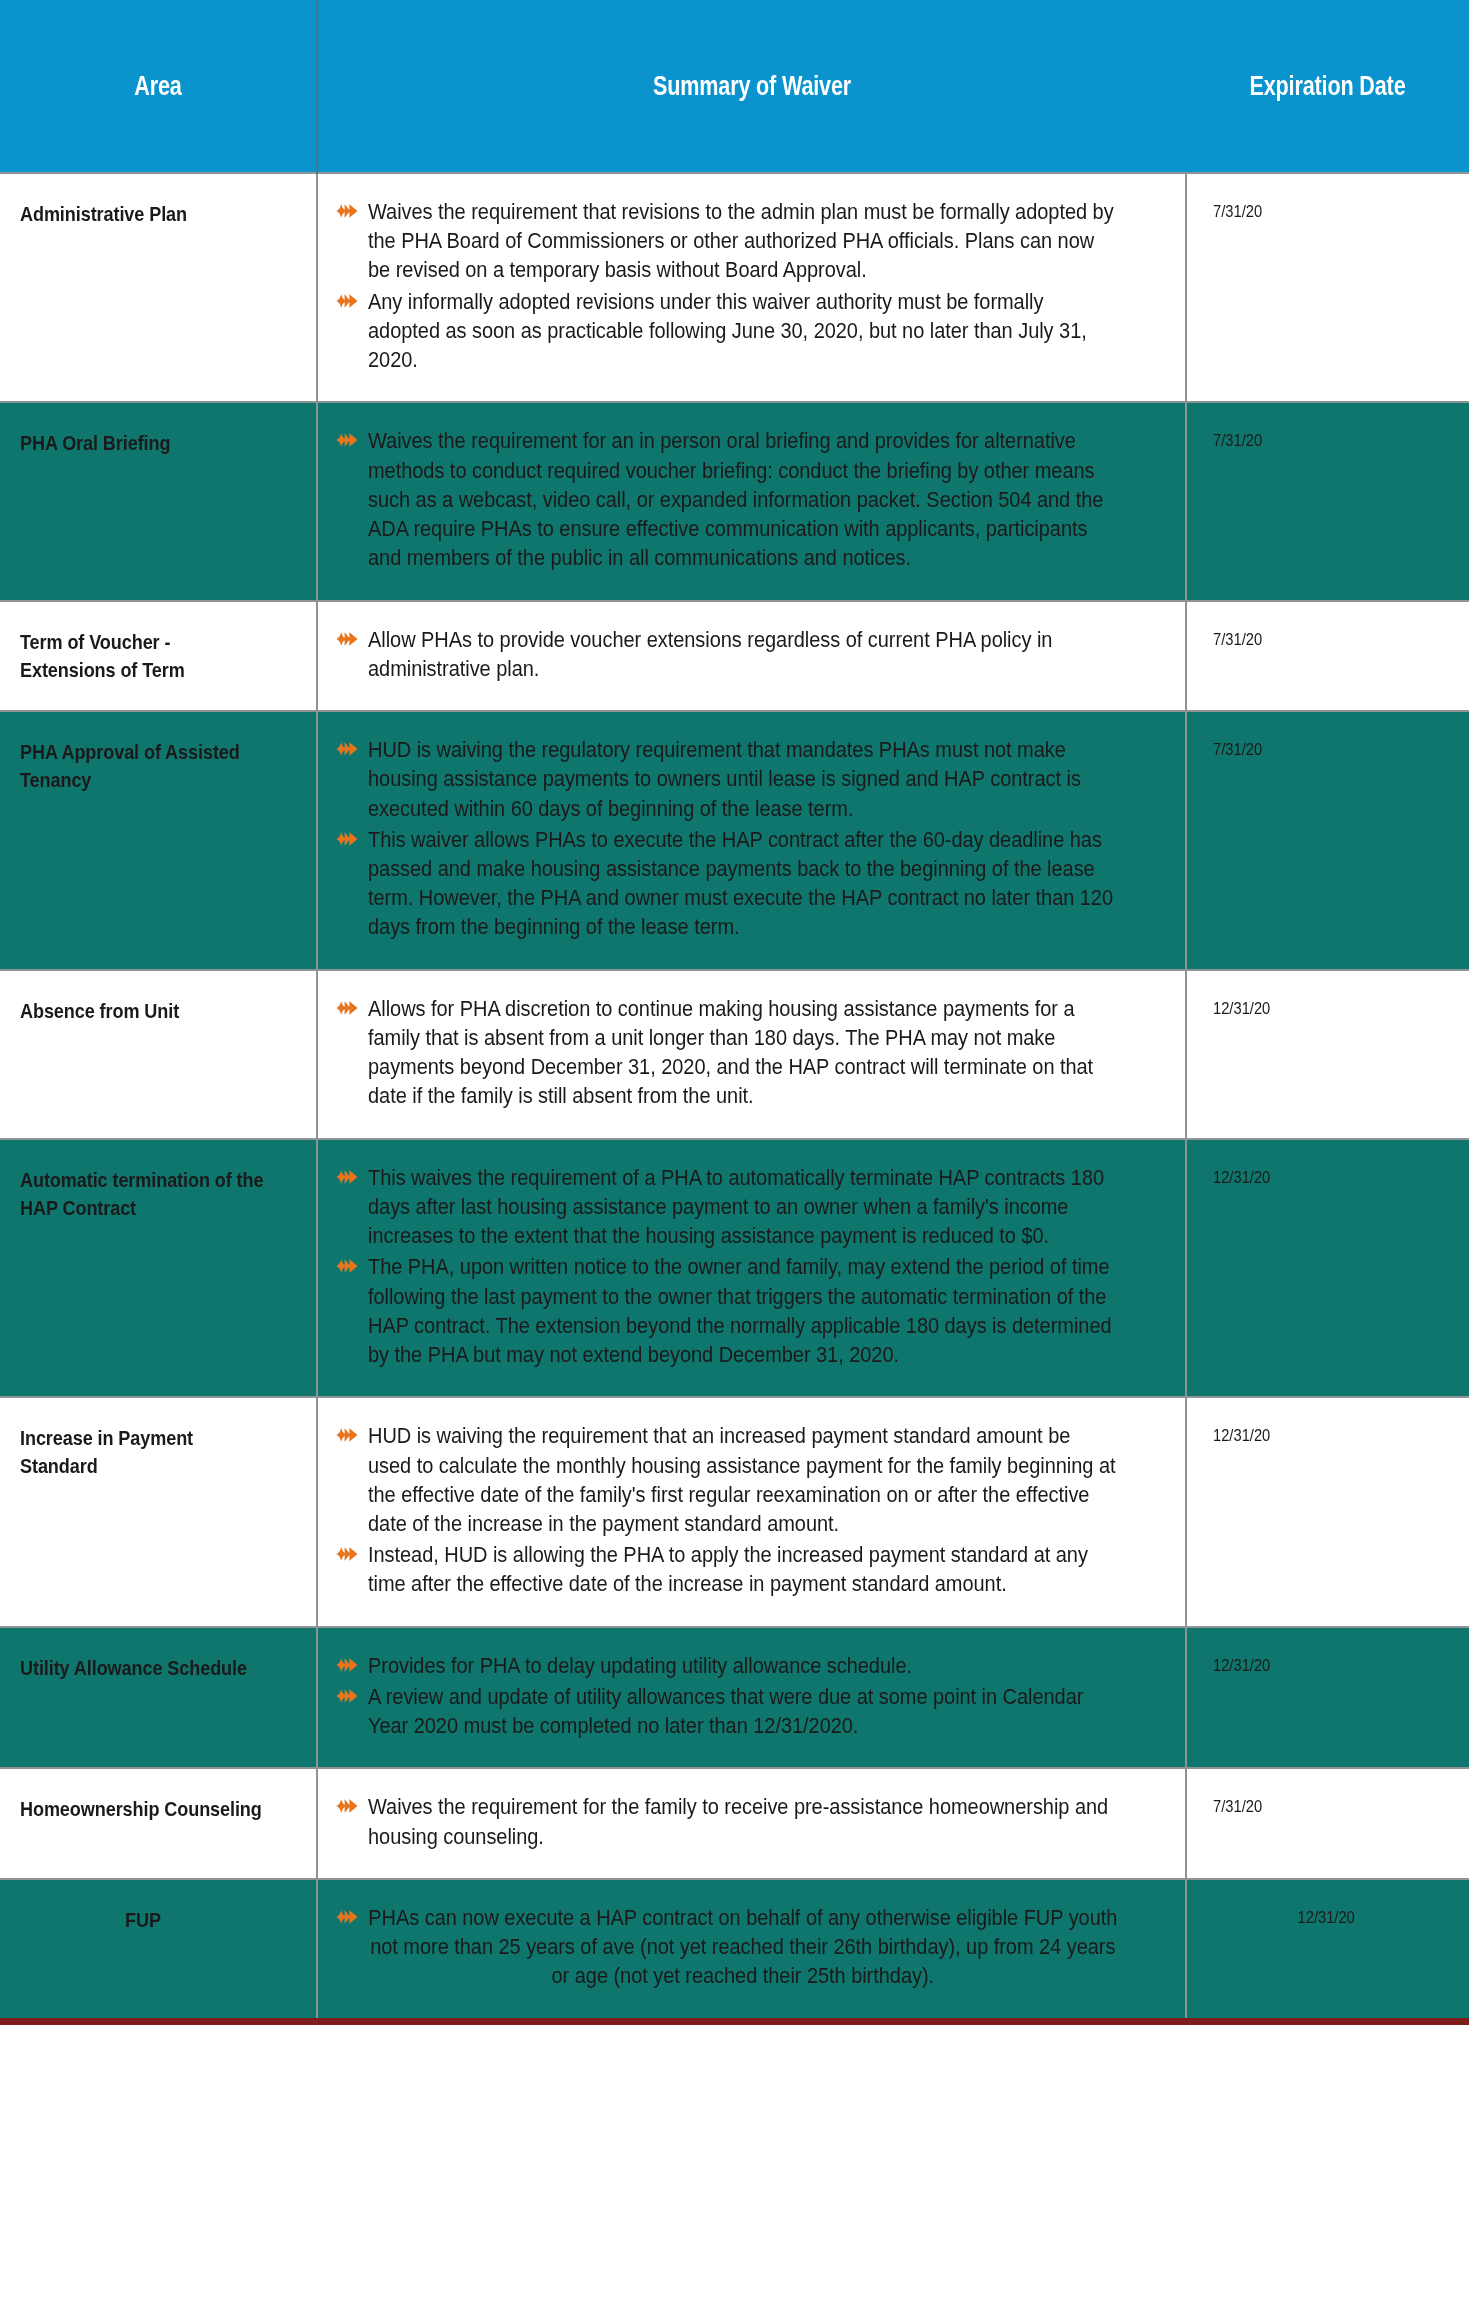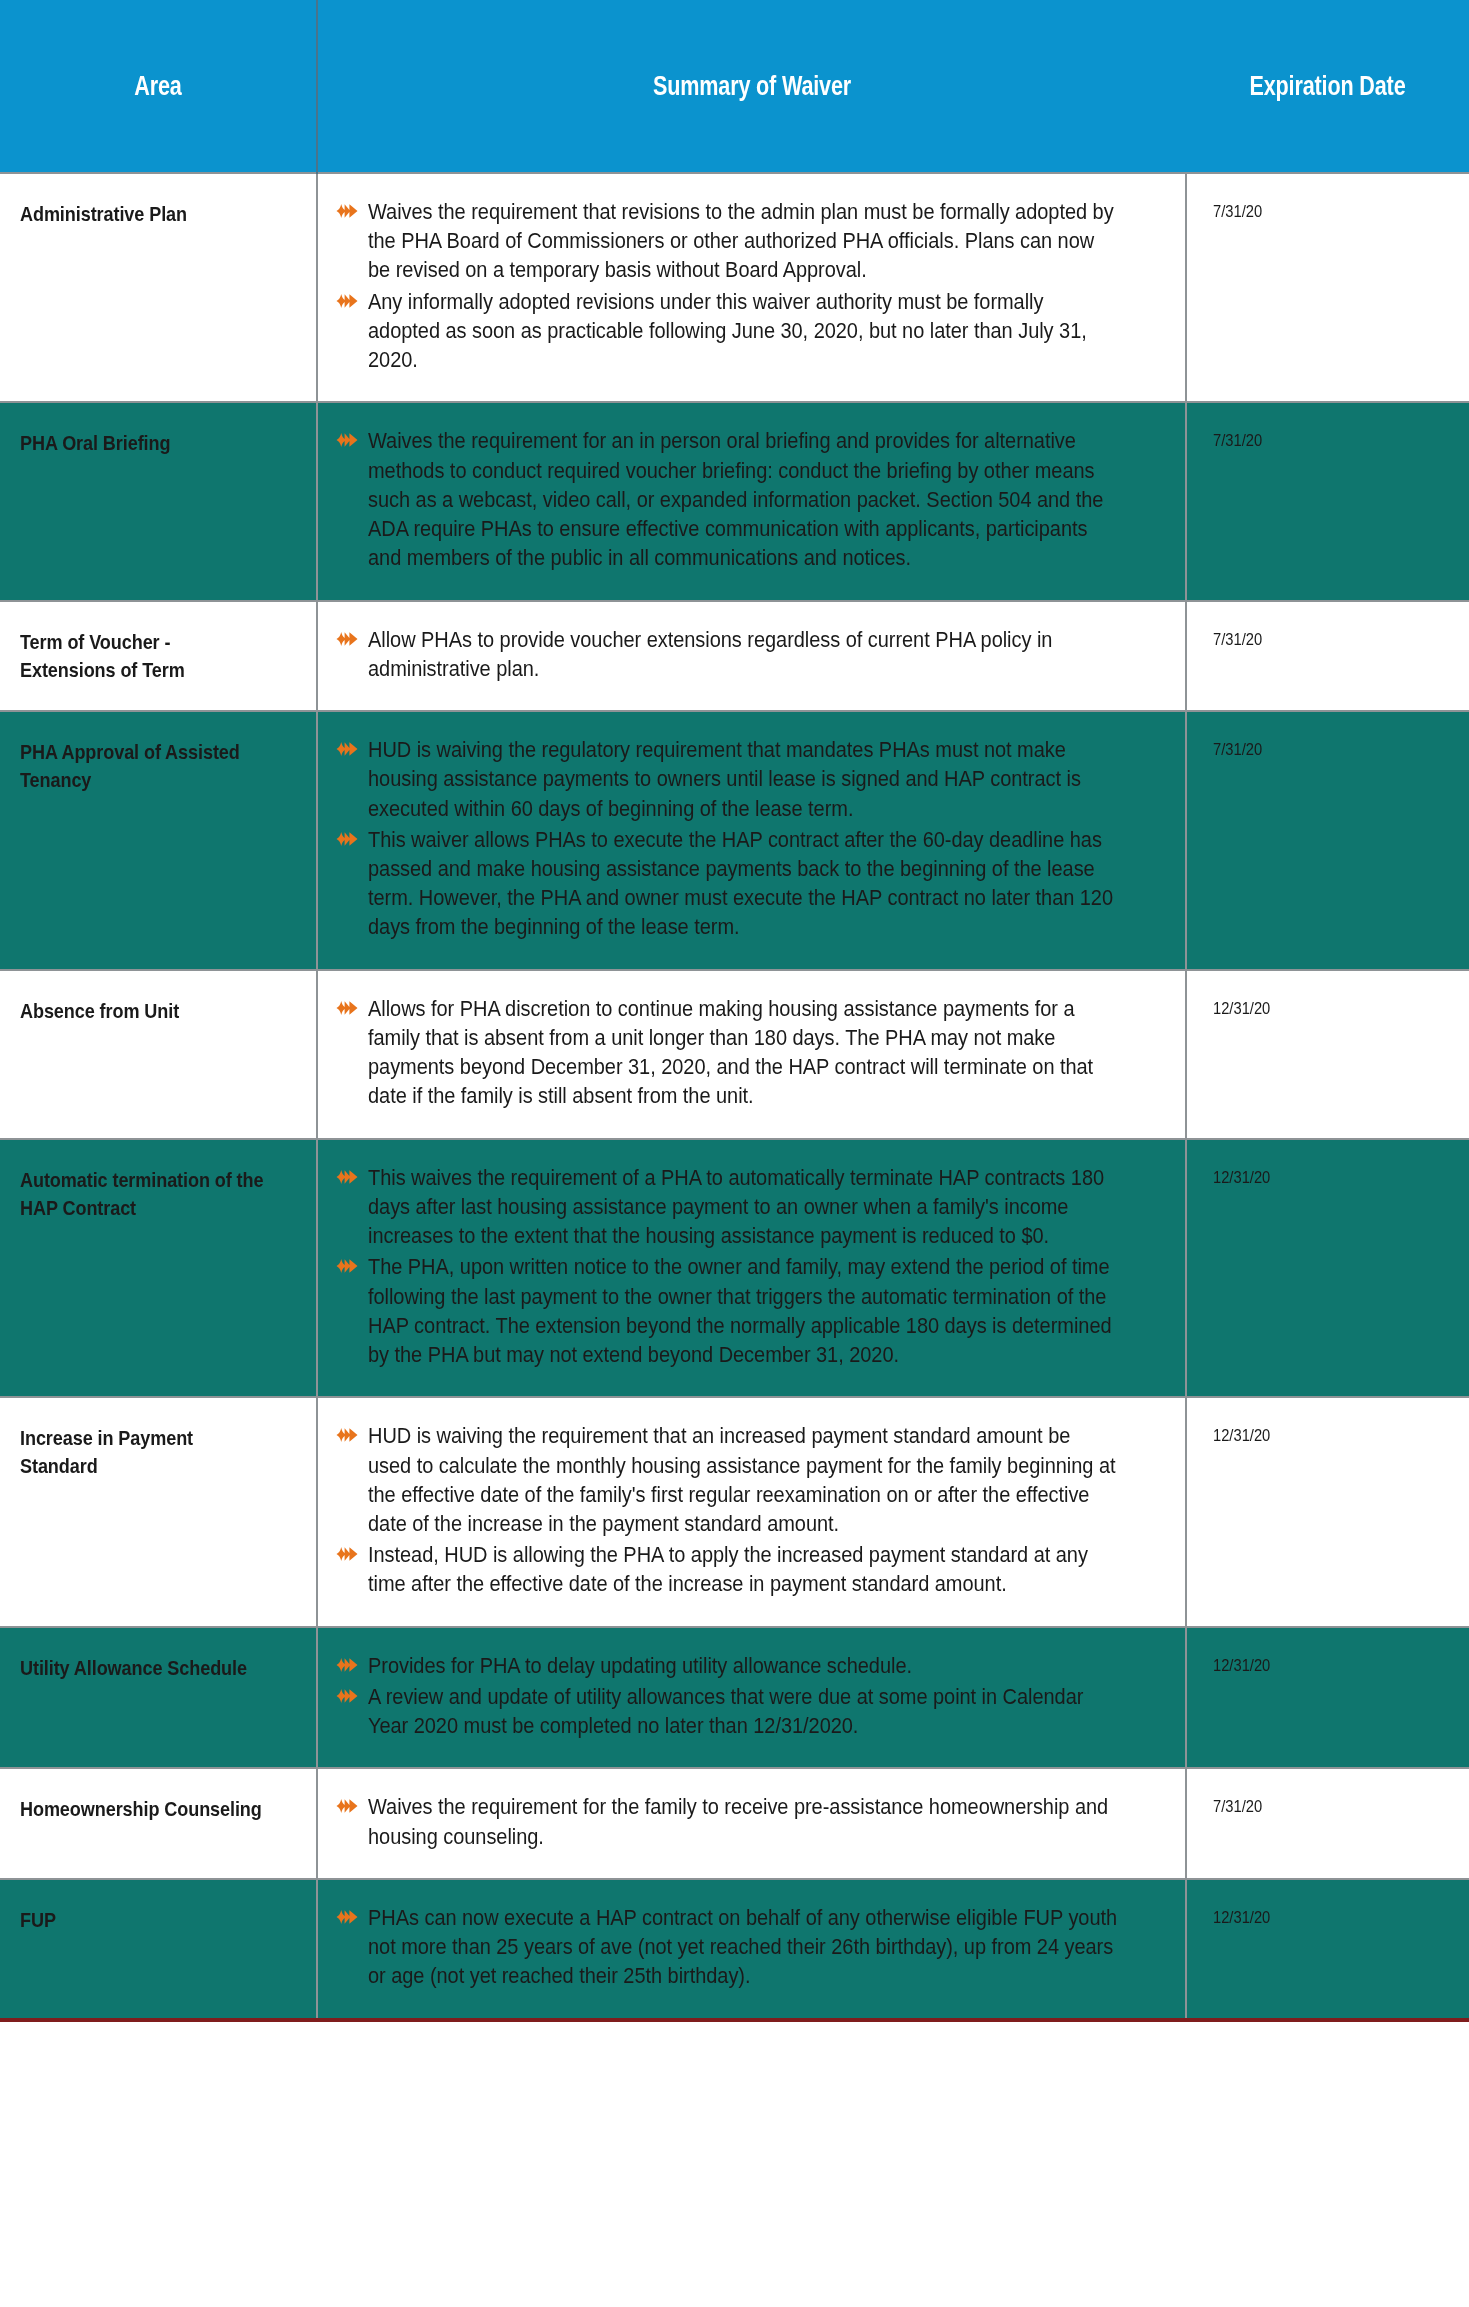--- a/index.html
+++ b/index.html
@@ -119,21 +119,21 @@
     position: absolute;
     left: 0;
     top: 5px;
     width: 22px;
     height: 18px;
     line-height: 0;
   }
   ul.bullets li .bullet-icon svg { display: block; }
 
   
-  tbody tr:last-child td { border-bottom: 4px solid #7f1d1d; }
+  tbody tr:last-child td { border-bottom: 7px solid #7f1d1d; text-align: center; }
 </style>
 </head>
 <body>
 
 <table class="waiver-table">
   <colgroup>
     <col class="col-area">
     <col class="col-summary">
     <col class="col-exp">
   </colgroup>

